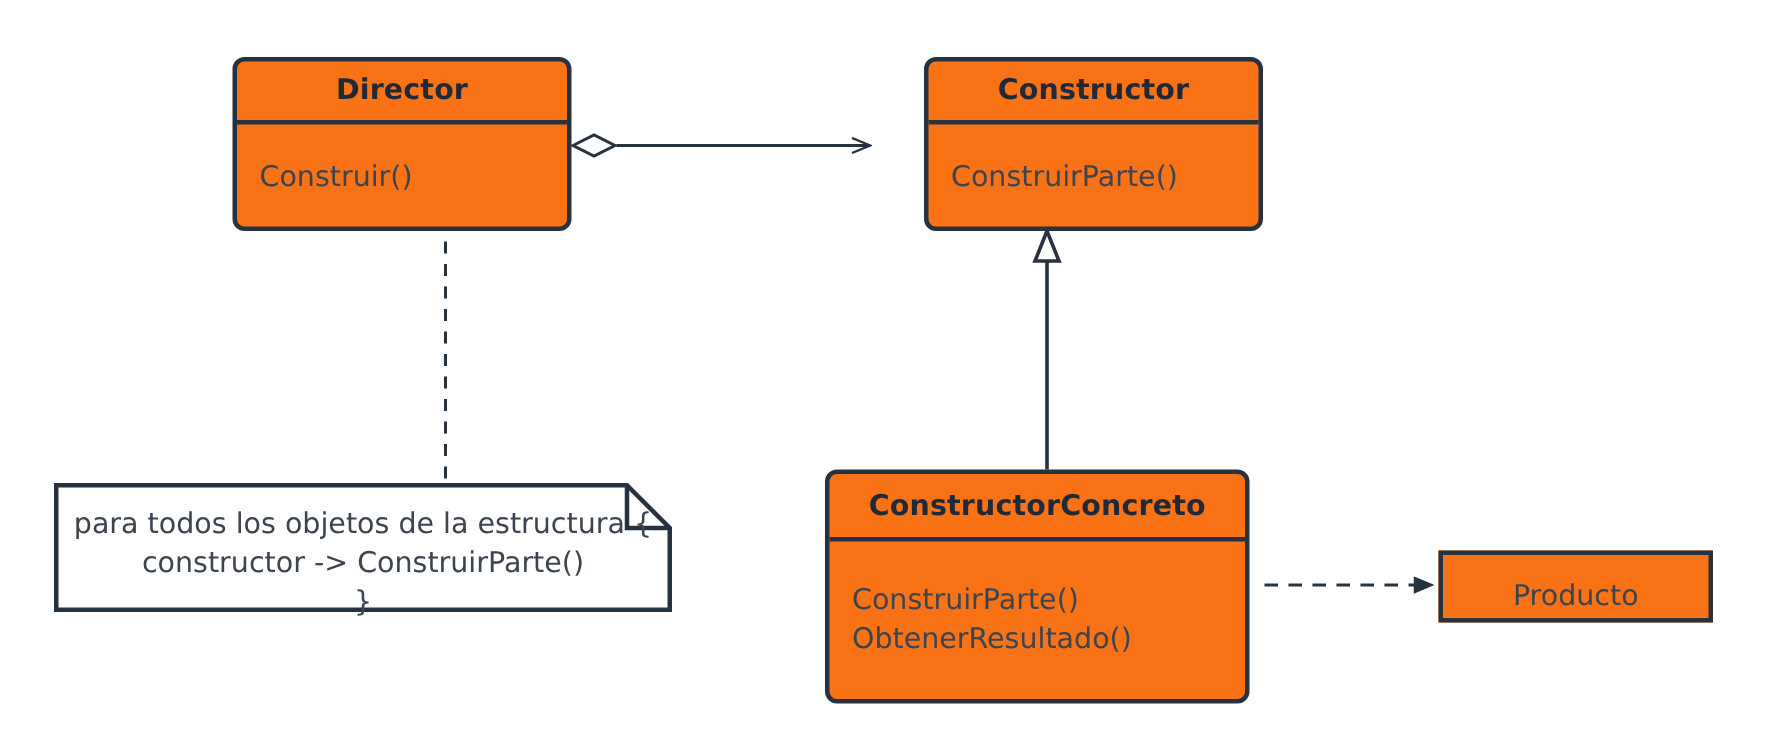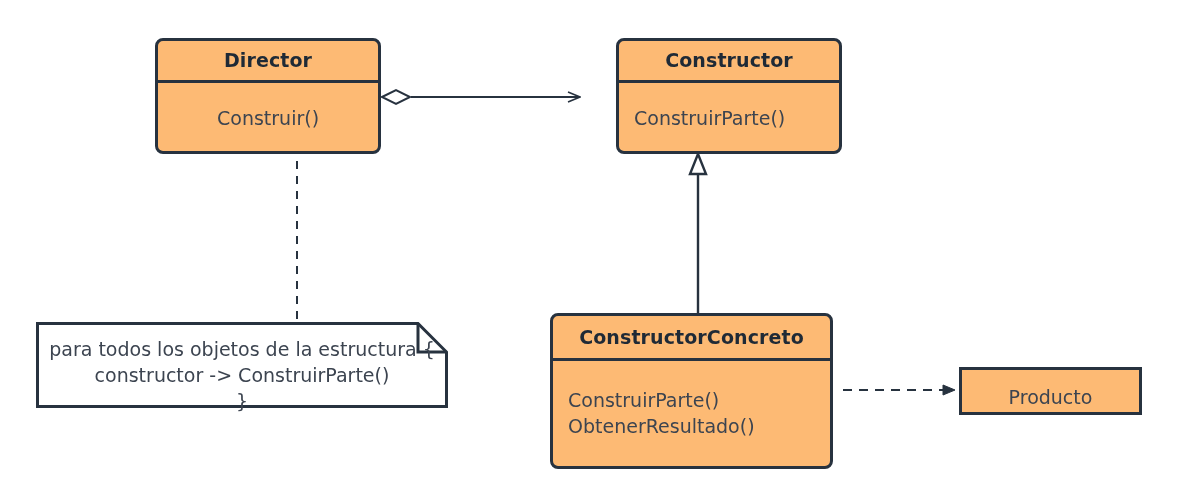--- a/index.html
+++ b/index.html
@@ -11,21 +11,21 @@
     position: relative;
     width: 1179px;
     height: 504px;
     background: #ffffff;
     font-family: "DejaVu Sans", "Liberation Sans", sans-serif;
     overflow: hidden;
   }
   .uml-class {
     position: absolute;
     box-sizing: border-box;
-    background: #fdba74;
+    background: #f97316;
     border: 3px solid #27323f;
     border-radius: 8px;
   }
   .uml-class.square {
     border-radius: 0;
     border-width: 3px;
   }
   .class-title {
     box-sizing: border-box;
     width: 100%;
@@ -103,21 +103,21 @@
 
     <g>
       <path d="M37.5,323.5 H418 L446.5,352 V406.5 H37.5 Z" fill="#ffffff" stroke="#27323f" stroke-width="3" stroke-linejoin="miter"></path>
       <path d="M418,323.5 V352 H446.5" fill="none" stroke="#27323f" stroke-width="3" stroke-linejoin="miter"></path>
     </g>
   </svg>
 
   <div class="uml-class" id="box-director" style="left:155px; top:38px; width:226px; height:116px;">
     <div class="class-title" style="font-size:19px; line-height:39px; height:39px;">Director</div>
     <div class="class-divider"></div>
-    <div class="class-members" style="font-size:19px; padding:23px 16px 0 15px; line-height:24px;margin-left:44px;">Construir()</div>
+    <div class="class-members" style="font-size:19px; padding:23px 16px 0 15px; line-height:24px;">Construir()</div>
   </div>
 
   <div class="uml-class" id="box-constructor" style="left:584px; top:38px; width:226px; height:116px;margin-left:32px;">
     <div class="class-title" style="font-size:19px; line-height:39px; height:39px;">Constructor</div>
     <div class="class-divider"></div>
     <div class="class-members" style="font-size:19px; padding:23px 0 0 15px; line-height:24px;">ConstruirParte()</div>
   </div>
 
   <div class="uml-class" id="box-constructor-concreto" style="left:550px; top:313px; width:283px; height:156px;">
     <div class="class-title" style="font-size:19px; line-height:42px; height:42px;">ConstructorConcreto</div>

